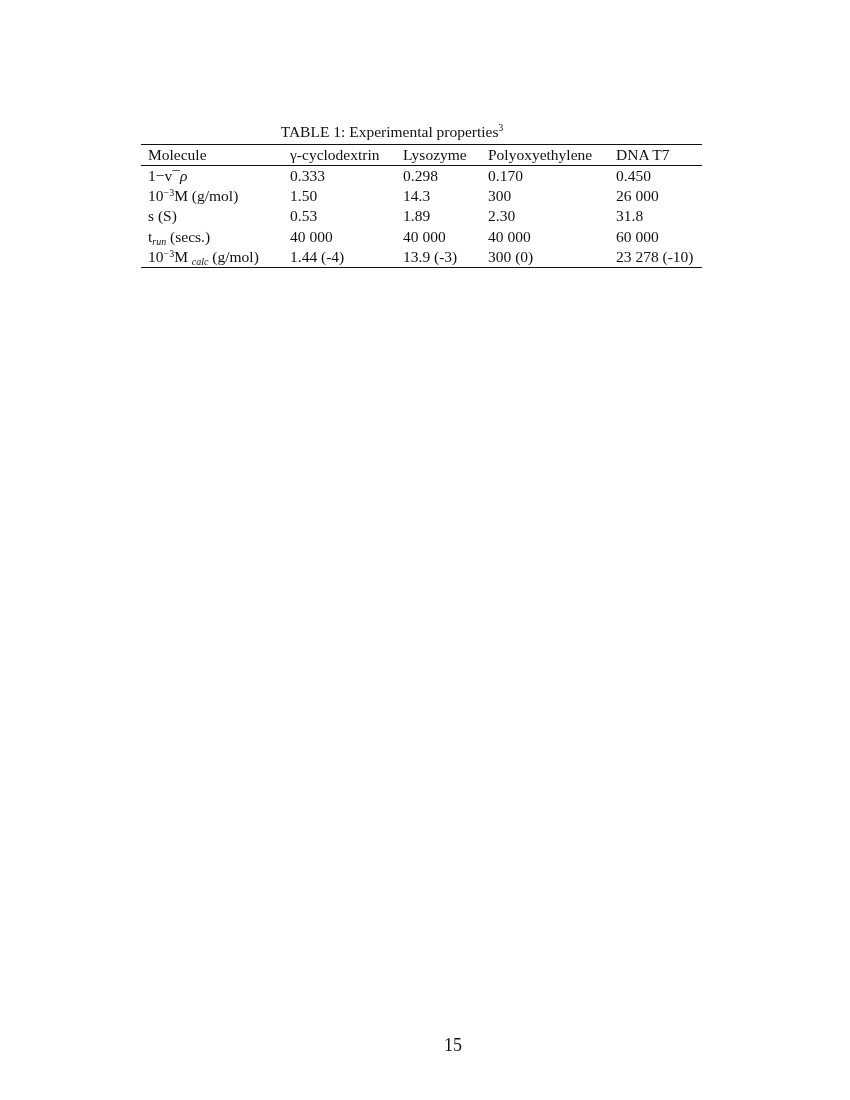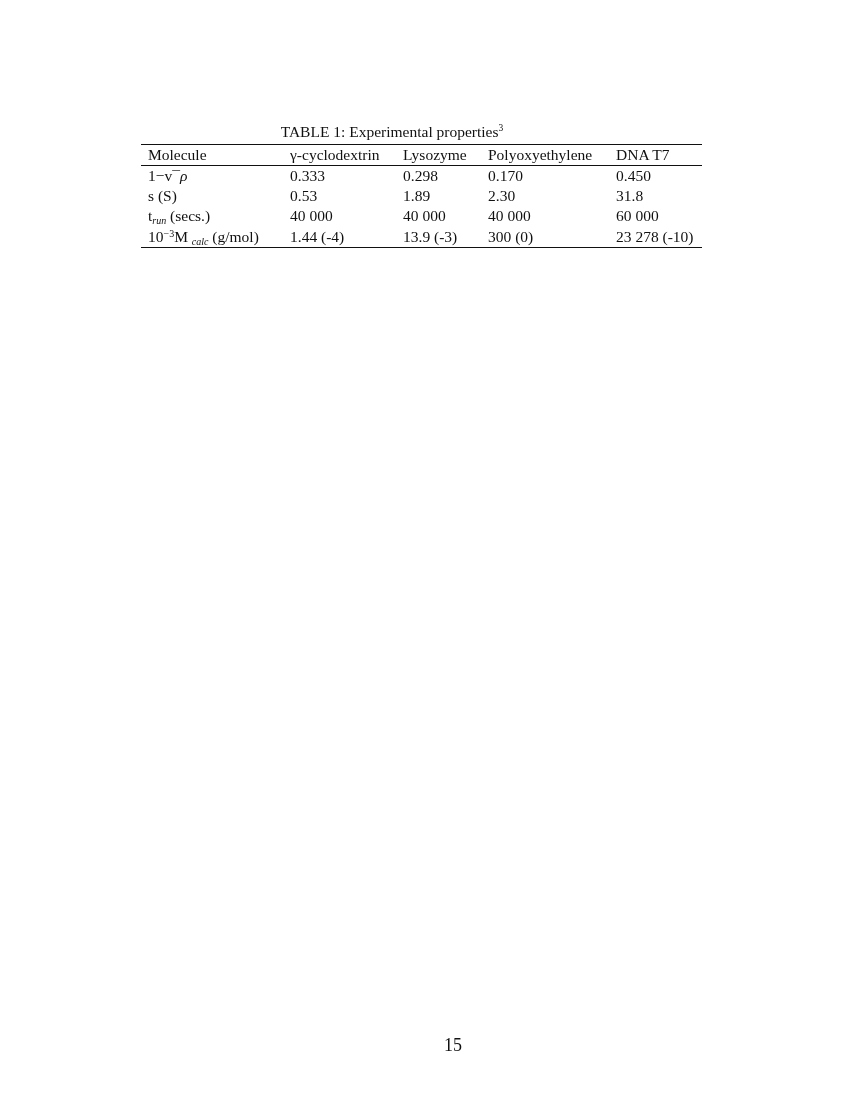--- a/index.html
+++ b/index.html
@@ -50,20 +50,27 @@
   </thead>
   <tbody>
     <tr>
       <td class="ml"><span>1−v</span><span>¯</span><i>ρ</i></td>
       <td>0.333</td>
       <td>0.298</td>
       <td>0.170</td>
       <td>0.450</td>
     </tr>
     <tr>
+      <td class="ml"><span>10</span><sup>−3</sup><span>M (g/mol)</span></td>
+      <td>1.50</td>
+      <td>14.3</td>
+      <td>300</td>
+      <td>26 000</td>
+    </tr>
+    <tr>
       <td class="ml">s (S)</td>
       <td>0.53</td>
       <td>1.89</td>
       <td>2.30</td>
       <td>31.8</td>
     </tr>
     <tr>
       <td class="ml"><span>t</span><sub>run</sub><span> (secs.)</span></td>
       <td>40 000</td>
       <td>40 000</td>

